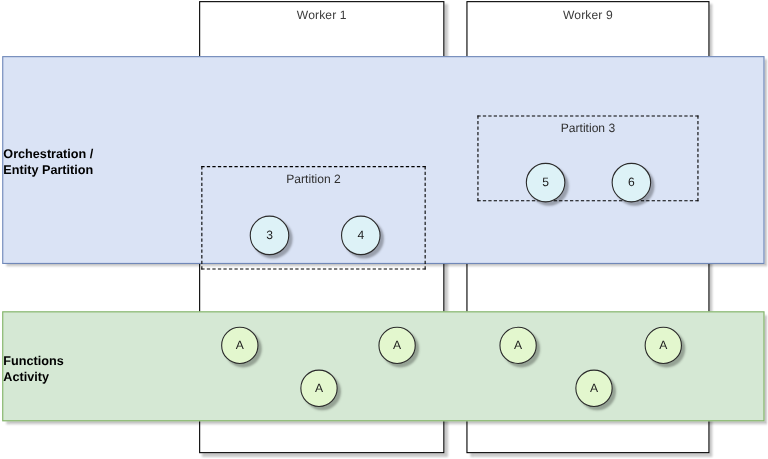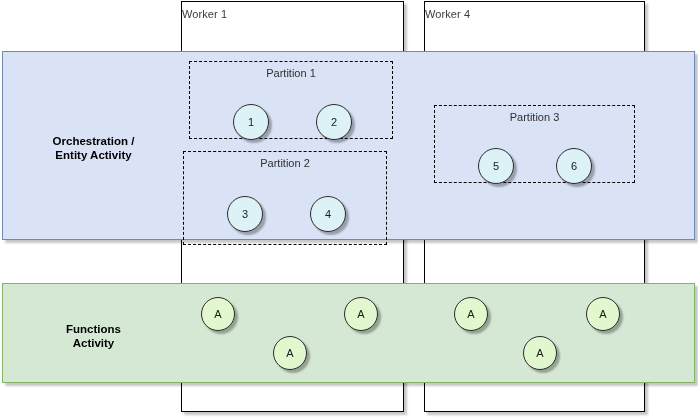--- a/index.html
+++ b/index.html
@@ -22,20 +22,21 @@
     background: #ffffff;
     border: 1px solid #000000;
     box-sizing: border-box;
     box-shadow: 3px 3px 2px rgba(0,0,0,0.22);
   }
   .worker-label {
     position: absolute;
     top: 6px;
     left: 0;
     width: 100%;
+    text-align: center;
     font-size: 11px;
     color: #3b3b3b;
     letter-spacing: 0.1px;
   }
 
   
   .band {
     position: absolute;
     box-sizing: border-box;
     box-shadow: 3px 3px 2px rgba(0,0,0,0.22);
@@ -45,21 +46,20 @@
     border: 1px solid #7088b8;
   }
   .band-activity {
     background: #d5e8d4;
     border: 1px solid #82b366;
   }
   .band-label {
     position: absolute;
     left: 0;
     width: 181px;
-    text-align: center;
     font-size: 11.5px;
     font-weight: bold;
     color: #000000;
     line-height: 14px;
   }
 
   
   .partition {
     position: absolute;
     box-sizing: border-box;
@@ -99,34 +99,29 @@
 </head>
 <body>
 
 <div id="canvas">
 
   <div class="worker-col" style="left:181px; top:1px; width:223px; height:411px;">
     <div class="worker-label">Worker 1</div>
   </div>
 
   <div class="worker-col" style="left:424px; top:1px; width:221px; height:411px;">
-    <div class="worker-label">Worker 4</div>
+    <div class="worker-label">Worker 9</div>
   </div>
 
   <div class="band band-orchestration" style="left:2px; top:51px; width:693px; height:189px;">
     <div class="band-label" style="top:82px;">
       <span>Orchestration /</span><br>
-      <span>Entity Activity</span>
+      <span>Entity Partition</span>
     </div>
 
-    <div class="partition" style="left:186px; top:9px; width:204px; height:78px;">
-      <div class="partition-label">Partition 1</div>
-      <div class="node node-entity" style="left:43px; top:42px; width:36px; height:36px;">1</div>
-      <div class="node node-entity" style="left:126px; top:42px; width:36px; height:36px;">2</div>
-    </div>
 
     <div class="partition" style="left:180px; top:99px; width:204px; height:94px;">
       <div class="partition-label">Partition 2</div>
       <div class="node node-entity" style="left:43px; top:44px; width:36px; height:36px;">3</div>
       <div class="node node-entity" style="left:126px; top:44px; width:36px; height:36px;">4</div>
     </div>
 
     <div class="partition" style="left:431px; top:9px; width:201px; height:78px;margin-top:44px;">
       <div class="partition-label">Partition 3</div>
       <div class="node node-entity" style="left:43px; top:42px; width:36px; height:36px;">5</div>

